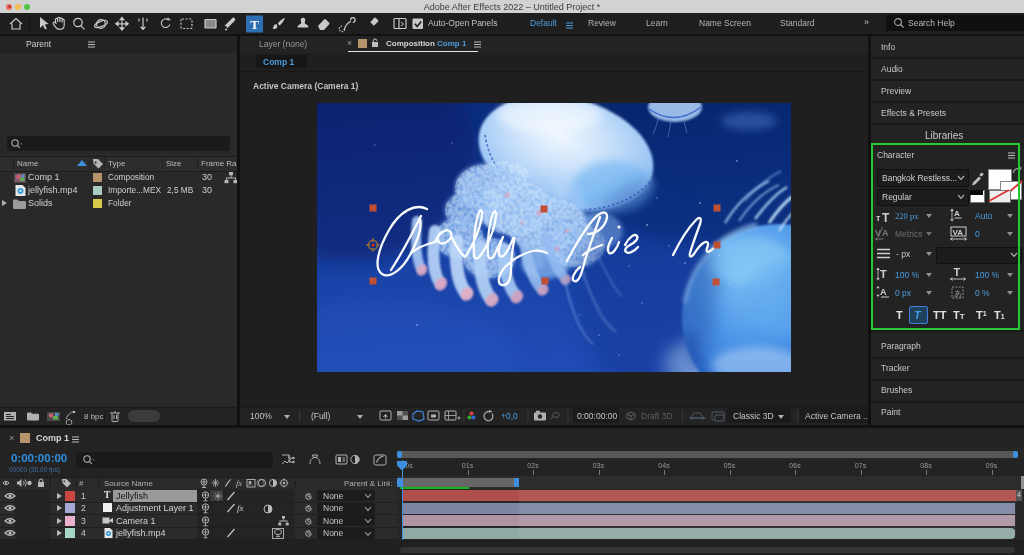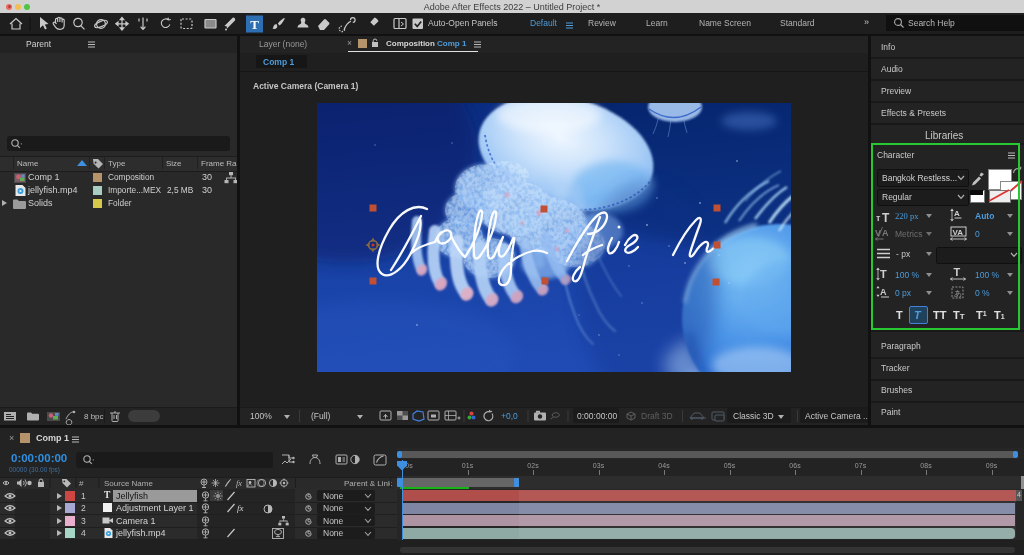--- a/index.html
+++ b/index.html
@@ -497,21 +497,21 @@
   <text x="0" y="11" font-size="9" font-family="Liberation Sans" font-weight="bold">т</text>
       <text x="6" y="11.5" font-size="12" font-family="Liberation Sans" font-weight="bold">T</text>
 </svg>
 <div class="txt blue" style="left:895px;top:212px;font-size:8.5px;font-family:Liberation Serif, serif;">220 px</div>
 <div class="chev" style="left:926px;top:214px;border-top-color:#8f8f8f;"></div>
 <svg width="16" height="14" viewBox="0 0 16 14" style="left:950px;top:208px;" fill="#cfcfcf">
   <text x="4" y="8" font-size="8" font-family="Liberation Sans" font-weight="bold">A</text>
   <path d="M2 0.5 l1.8 2.5 h-3.6Z M2 13.5 l1.8-2.5 h-3.6Z M1.6 2.5 h.8 v9 h-.8Z"></path>
   <path d="M4.5 10 h7" stroke="#cfcfcf" stroke-width="1"></path>
 </svg>
-<div class="txt blue" style="left:975px;top:212px;font-size:8.5px;font-weight:bold;">Auto</div>
+<div class="txt blue" style="left:975px;top:212px;font-size:8.5px;">Auto</div>
 <div class="chev" style="left:1007px;top:214px;border-top-color:#8f8f8f;"></div>
 
 <svg width="17" height="13" viewBox="0 0 17 13" style="left:875px;top:227px;" fill="#7a7a7a">
   <text x="0" y="9" font-size="9" font-family="Liberation Sans" font-weight="bold">V</text>
       <text x="7" y="9" font-size="9" font-family="Liberation Sans" font-weight="bold">A</text>
   <path d="M7.5 0 l-4 10" stroke="#7a7a7a" stroke-width="0.8"></path>
   <path d="M0.5 12 h8 M0.5 12 l2-1.4 M0.5 12 l2 1.4" stroke="#7a7a7a" stroke-width="0.9" fill="none"></path>
 </svg>
 <div class="txt" style="left:895px;top:230px;font-size:8.5px;color:#6f6f6f;">Metrics</div>
 <div class="chev" style="left:926px;top:232px;border-top-color:#6f6f6f;"></div>

